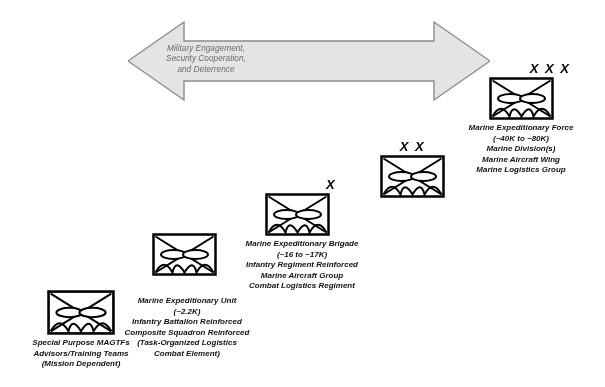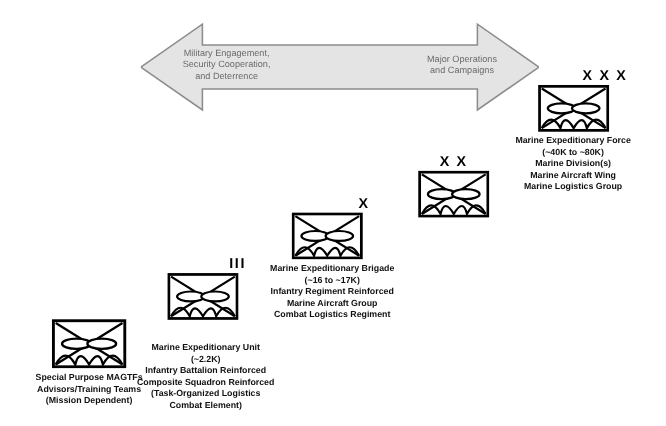--- a/index.html
+++ b/index.html
@@ -10,20 +10,21 @@
     width: 605px;
     height: 387px;
     background: #ffffff;
     font-family: "Liberation Sans", sans-serif;
     overflow: hidden;
   }
   #stage {
     position: relative;
     width: 605px;
     height: 387px;
+    font-style: italic;
   }
 
   
   #spectrum-arrow {
     position: absolute;
     left: 128px;
     top: 16px;
     width: 362px;
     height: 90px;
   }
@@ -127,22 +128,20 @@
 
   <div id="spectrum-arrow">
     <svg width="362" height="90" viewBox="0 0 362 90" xmlns="http://www.w3.org/2000/svg">
       <polygon points="0,45 56,6 56,25 306,25 306,6 362,45 306,84 306,65 56,65 56,84" fill="#e4e4e4" stroke="#8c8c8c" stroke-width="1.4" stroke-linejoin="miter"></polygon>
     </svg>
   </div>
 
   <div class="arrow-label" id="arrow-label-0">Military Engagement,
 Security Cooperation,
 and Deterrence</div>
-  <div class="arrow-label" id="arrow-label-2">Major Operations
-and Campaigns</div>
 
   <div class="echelon" id="echelon-mef">
     <div class="echelon-size">X X X</div>
     <div class="echelon-symbol-wrap">
       <svg class="magtf-symbol" width="65" height="43" viewBox="0 0 130 86" xmlns="http://www.w3.org/2000/svg">
         <rect x="3" y="3" width="124" height="80" fill="#ffffff" stroke="#000000" stroke-width="5"></rect>
         <line x1="7" y1="7" x2="123" y2="79" stroke="#000000" stroke-width="4"></line>
         <line x1="123" y1="7" x2="7" y2="79" stroke="#000000" stroke-width="4"></line>
         <ellipse cx="43" cy="43" rx="25" ry="9" fill="#ffffff" stroke="#000000" stroke-width="4"></ellipse>
         <ellipse cx="87" cy="43" rx="25" ry="9" fill="#ffffff" stroke="#000000" stroke-width="4"></ellipse>
@@ -183,21 +182,20 @@
       </svg>
     </div>
     <div class="echelon-caption">Marine Expeditionary Brigade
 (~16 to ~17K)
 Infantry Regiment Reinforced
 Marine Aircraft Group
 Combat Logistics Regiment</div>
   </div>
 
   <div class="echelon" id="echelon-meu">
-    <div class="echelon-size">III</div>
     <div class="echelon-symbol-wrap">
       <svg class="magtf-symbol" width="65" height="43" viewBox="0 0 130 86" xmlns="http://www.w3.org/2000/svg">
         <rect x="3" y="3" width="124" height="80" fill="#ffffff" stroke="#000000" stroke-width="5"></rect>
         <line x1="7" y1="7" x2="123" y2="79" stroke="#000000" stroke-width="4"></line>
         <line x1="123" y1="7" x2="7" y2="79" stroke="#000000" stroke-width="4"></line>
         <ellipse cx="43" cy="43" rx="25" ry="9" fill="#ffffff" stroke="#000000" stroke-width="4"></ellipse>
         <ellipse cx="87" cy="43" rx="25" ry="9" fill="#ffffff" stroke="#000000" stroke-width="4"></ellipse>
         <path d="M7 79 Q24 48 41 79 Q48 50 65 79 Q82 50 89 79 Q106 48 123 79" fill="none" stroke="#000000" stroke-width="4"></path>
       </svg>
     </div>

